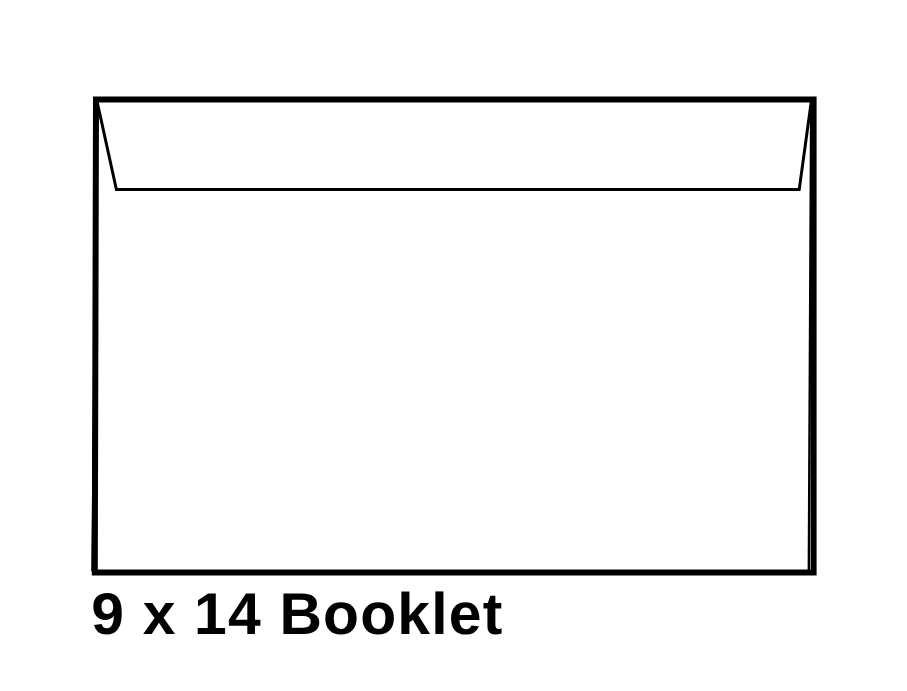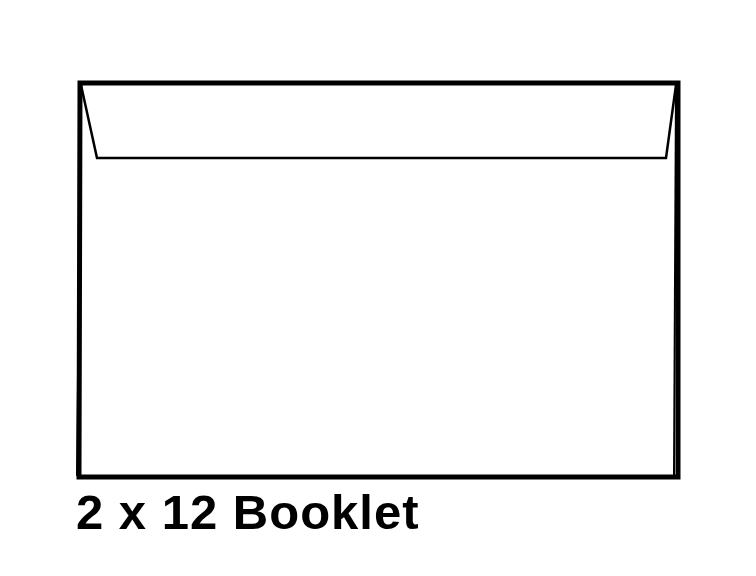--- a/index.html
+++ b/index.html
@@ -26,13 +26,13 @@
 
     <path d="M80 83 L678 83 L678 477 L79 477 Z" stroke-width="5"></path>
 
     <path d="M81 85 L97 158 L666 158 L676 85" stroke-width="2.5"></path>
 
     <path d="M81 85 L77 476" stroke-width="2"></path>
     <path d="M676 85 L674 476" stroke-width="2"></path>
   </g>
 </svg>
 
-<div class="caption">2 x 12 Booklet</div>
+<div class="caption">9 x 14 Booklet</div>
 
 </body></html>

